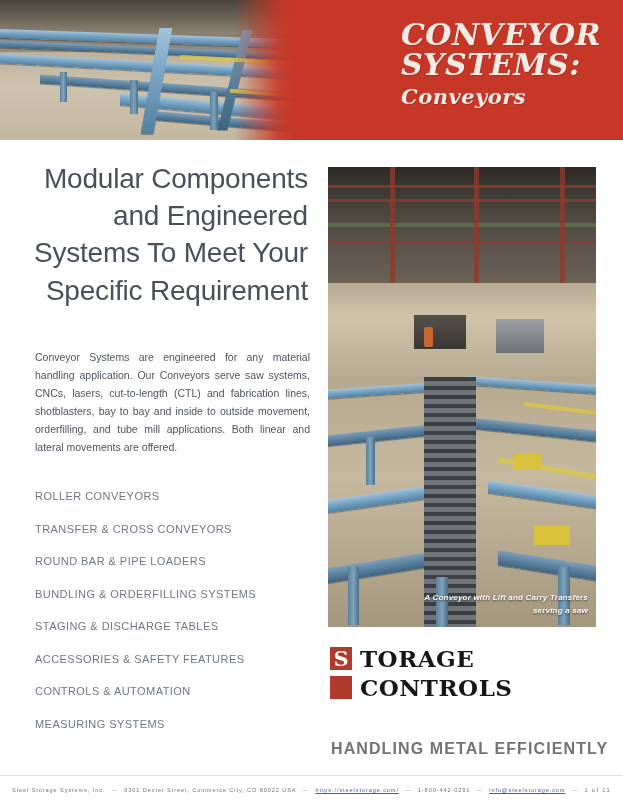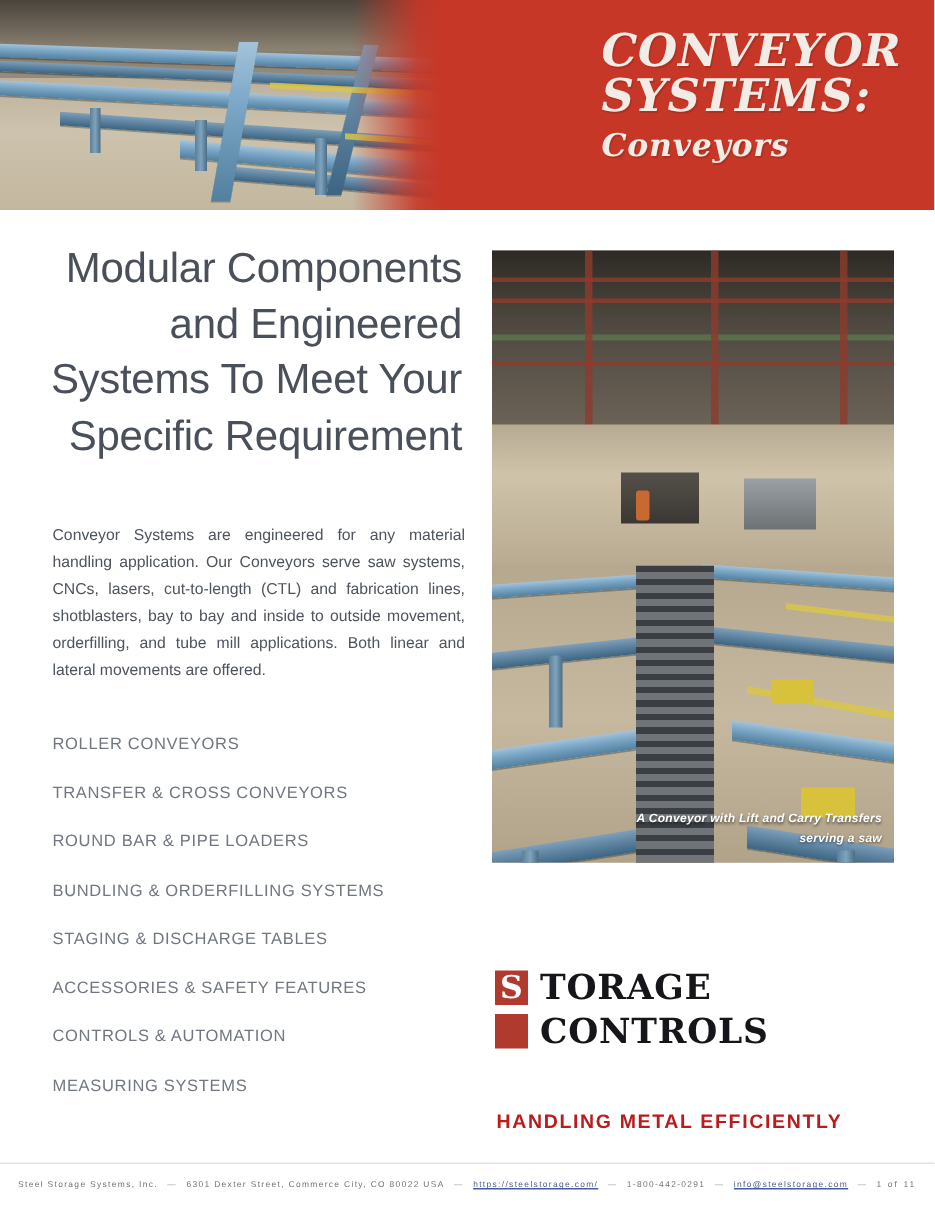--- a/index.html
+++ b/index.html
@@ -125,21 +125,21 @@
     font-size: 11px;
     letter-spacing: .45px;
     color: #707780;
     margin-bottom: 20.5px;
   }
 
   
   .photo {
     position: absolute;
     left: 328px; top: 167px;
-    width: 268px; height: 408px;
+    width: 268px; height: 460px;
     overflow: hidden;
     background: linear-gradient(180deg,#3d3830 0%,#6e6456 18%,#9a8f7b 45%,#b8ab92 72%,#a89b83 100%);
   }
   .ph-ceiling {
     position:absolute; left:0; top:0; width:268px; height:120px;
     background: linear-gradient(180deg,#2d2a25 0%, #4e4840 40%, #6d6458 100%);
   }
   .ph-rafter {
     position:absolute; height:3px; background:#8d3b2c; opacity:.85;
   }
@@ -210,24 +210,24 @@
     font-family: "DejaVu Serif", serif;
     font-weight: bold;
     font-size: 23px;
     letter-spacing: .5px;
     color: #16161a;
     line-height: 1;
   }
   .tagline {
     position: absolute;
     left: 331px; top: 740px;
-    font-size: 13px;
+    font-size: 16px;
     font-weight: bold;
     letter-spacing: 1.1px;
-    color: #b91c1c;
+    color: #737373;
   }
 
   
   .footer {
     position: absolute;
     left: 0; bottom: 0;
     width: 623px;
     height: 28px;
     border-top: 1px solid #e2e2e2;
     display: flex;

